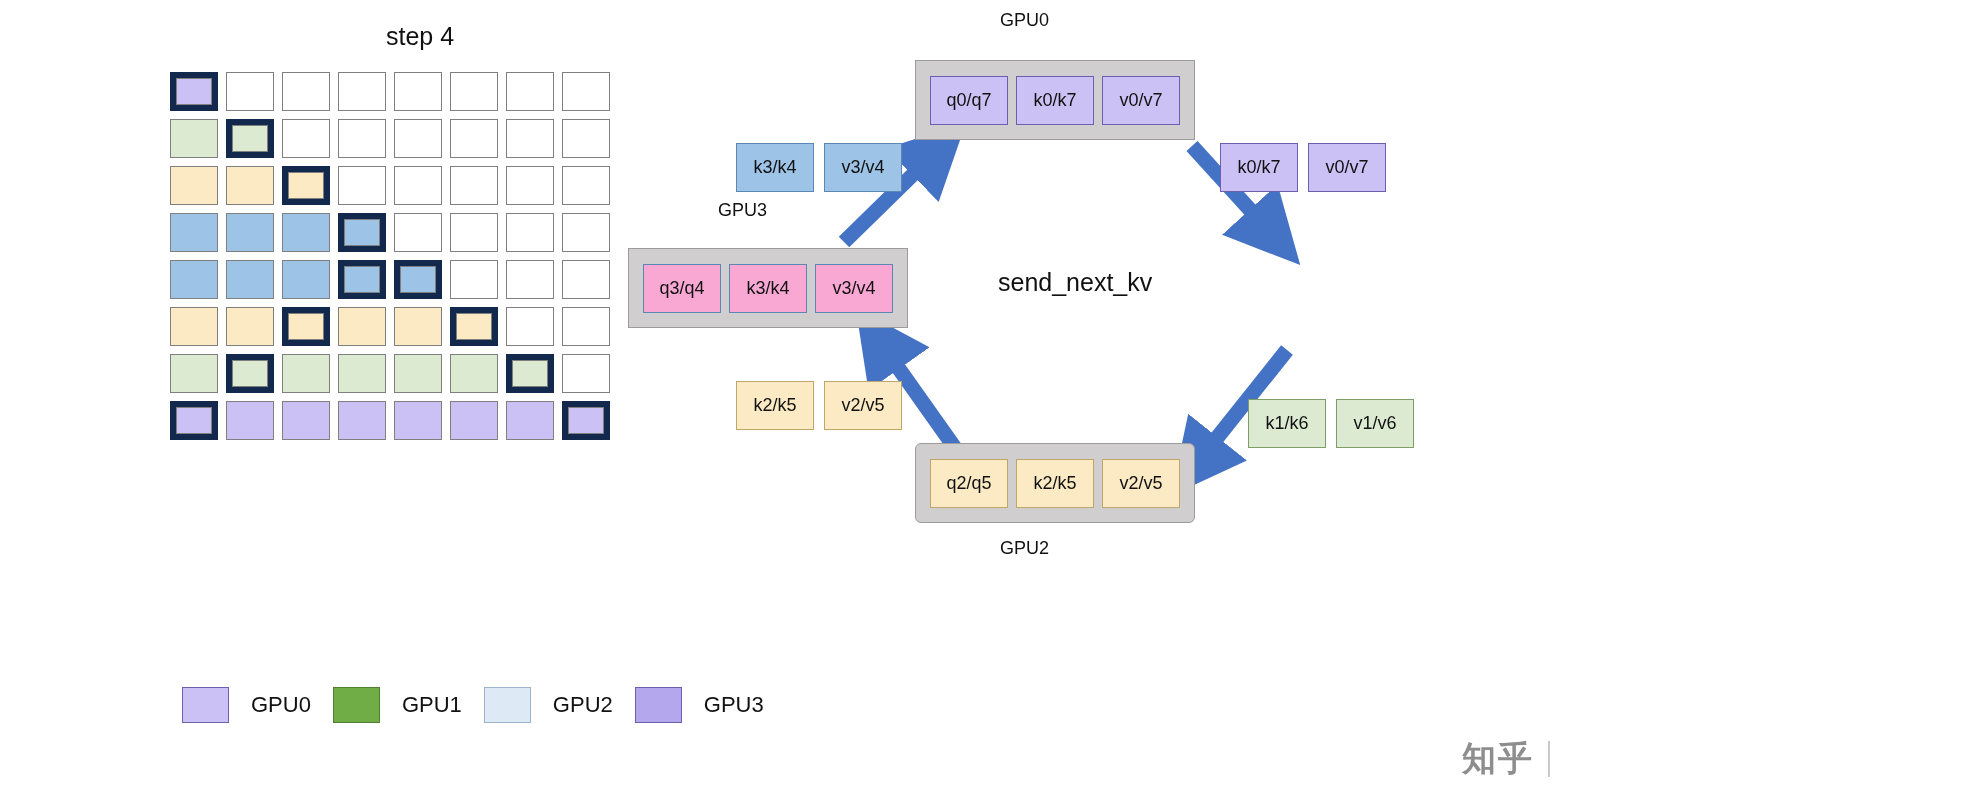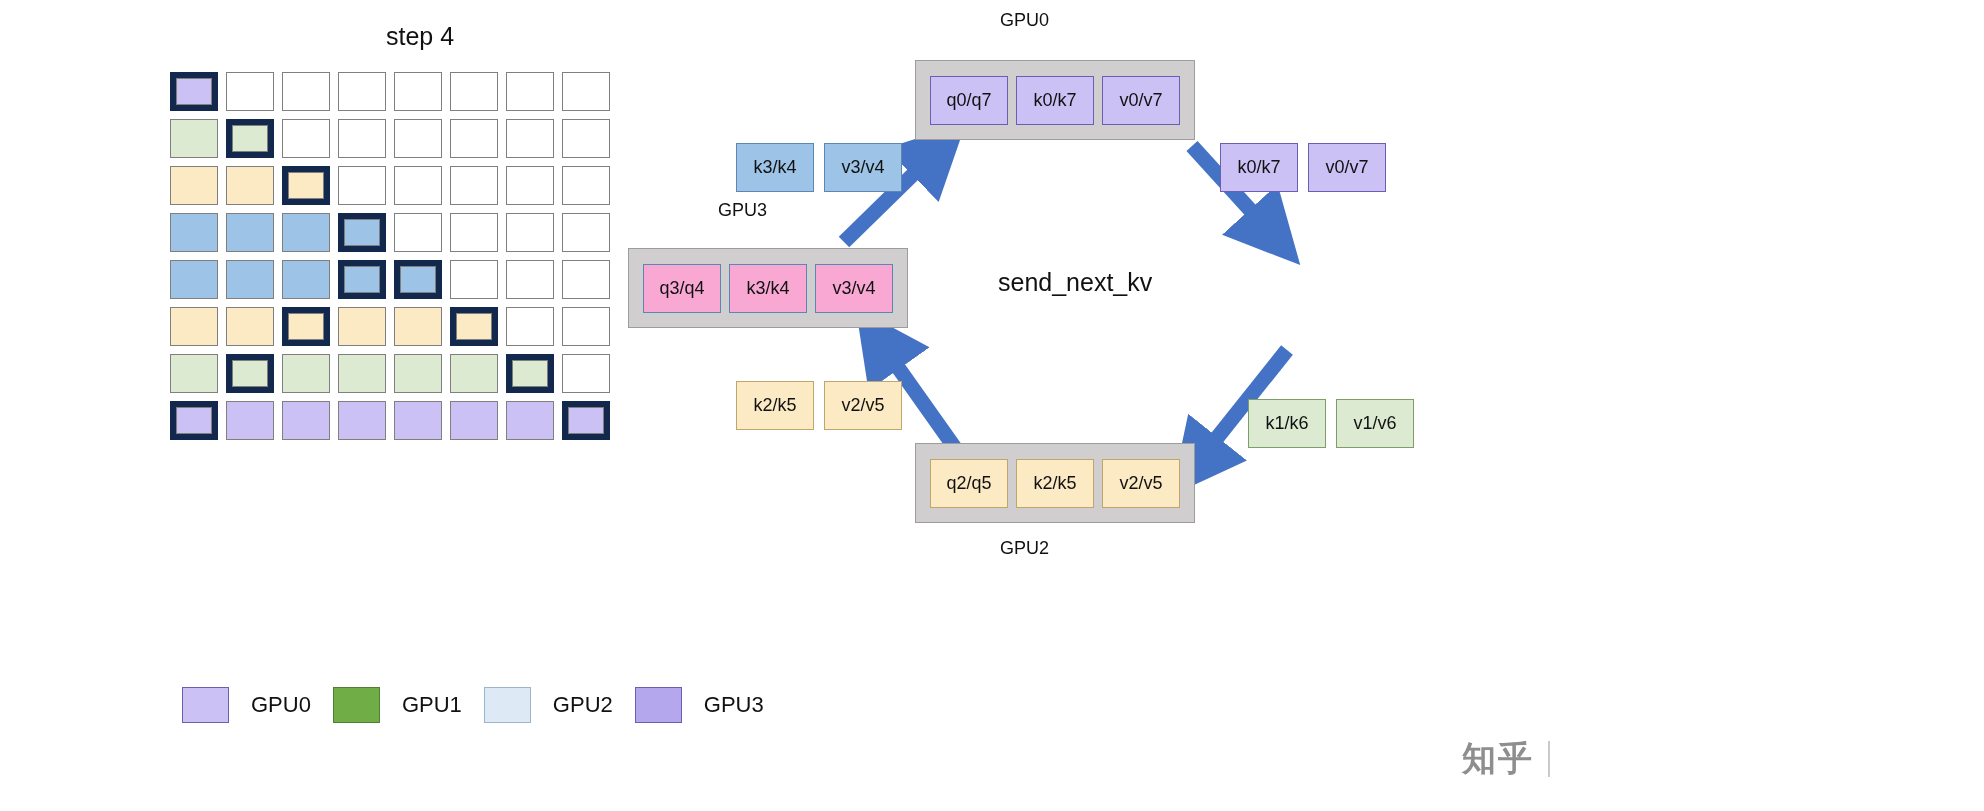--- a/index.html
+++ b/index.html
@@ -240,21 +240,21 @@
   <div id="center-label" style="left:238px;top:268px;">send_next_kv</div>
 
   <div class="gpu-label" style="left:240px;top:10px;">GPU0</div>
   <div class="gpu-box" id="gpu0-box" style="left:155px;top:60px;width:280px;height:80px;padding:0 14px;justify-content:space-between;">
       <div class="chip purple">q0/q7</div>
       <div class="chip purple">k0/k7</div>
       <div class="chip purple">v0/v7</div>
     </div>
 
   <div class="gpu-label" style="left:240px;top:538px;">GPU2</div>
-  <div class="gpu-box" id="gpu2-box" style="left:155px;top:443px;width:280px;height:80px;padding:0 14px;justify-content:space-between;">
+  <div class="gpu-box" id="gpu2-box" style="left:155px;top:443px;width:280px;height:80px;padding:0 14px;justify-content:space-between;border-radius:6px;">
       <div class="chip sand">q2/q5</div>
       <div class="chip sand">k2/k5</div>
       <div class="chip sand">v2/v5</div>
     </div>
 
   <div class="gpu-label" style="left:-42px;top:200px;">GPU3</div>
   <div class="gpu-box" id="gpu3-box" style="left:-132px;top:248px;width:280px;height:80px;padding:0 14px;justify-content:space-between;">
       <div class="chip blue">q3/q4</div>
       <div class="chip blue">k3/k4</div>
       <div class="chip blue">v3/v4</div>

